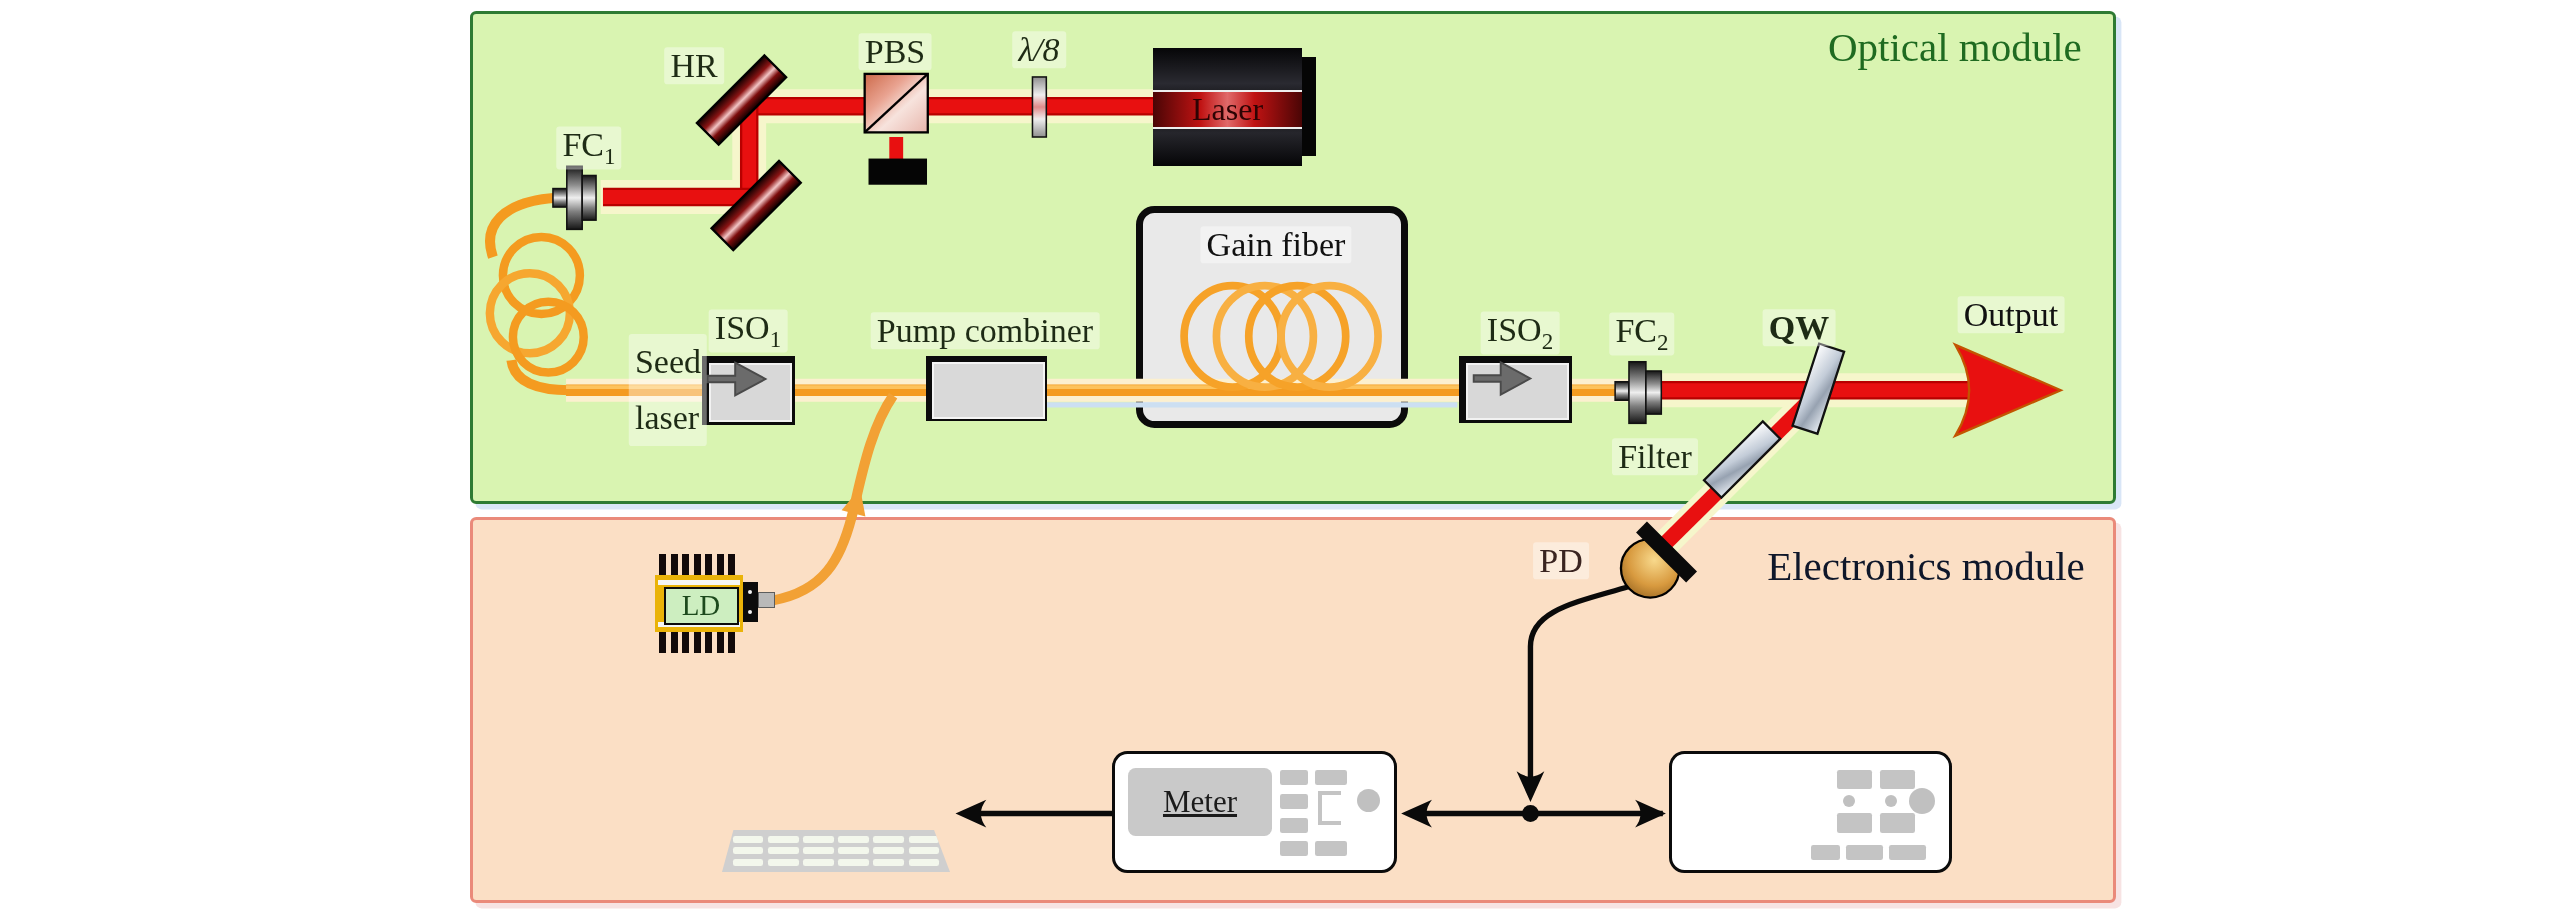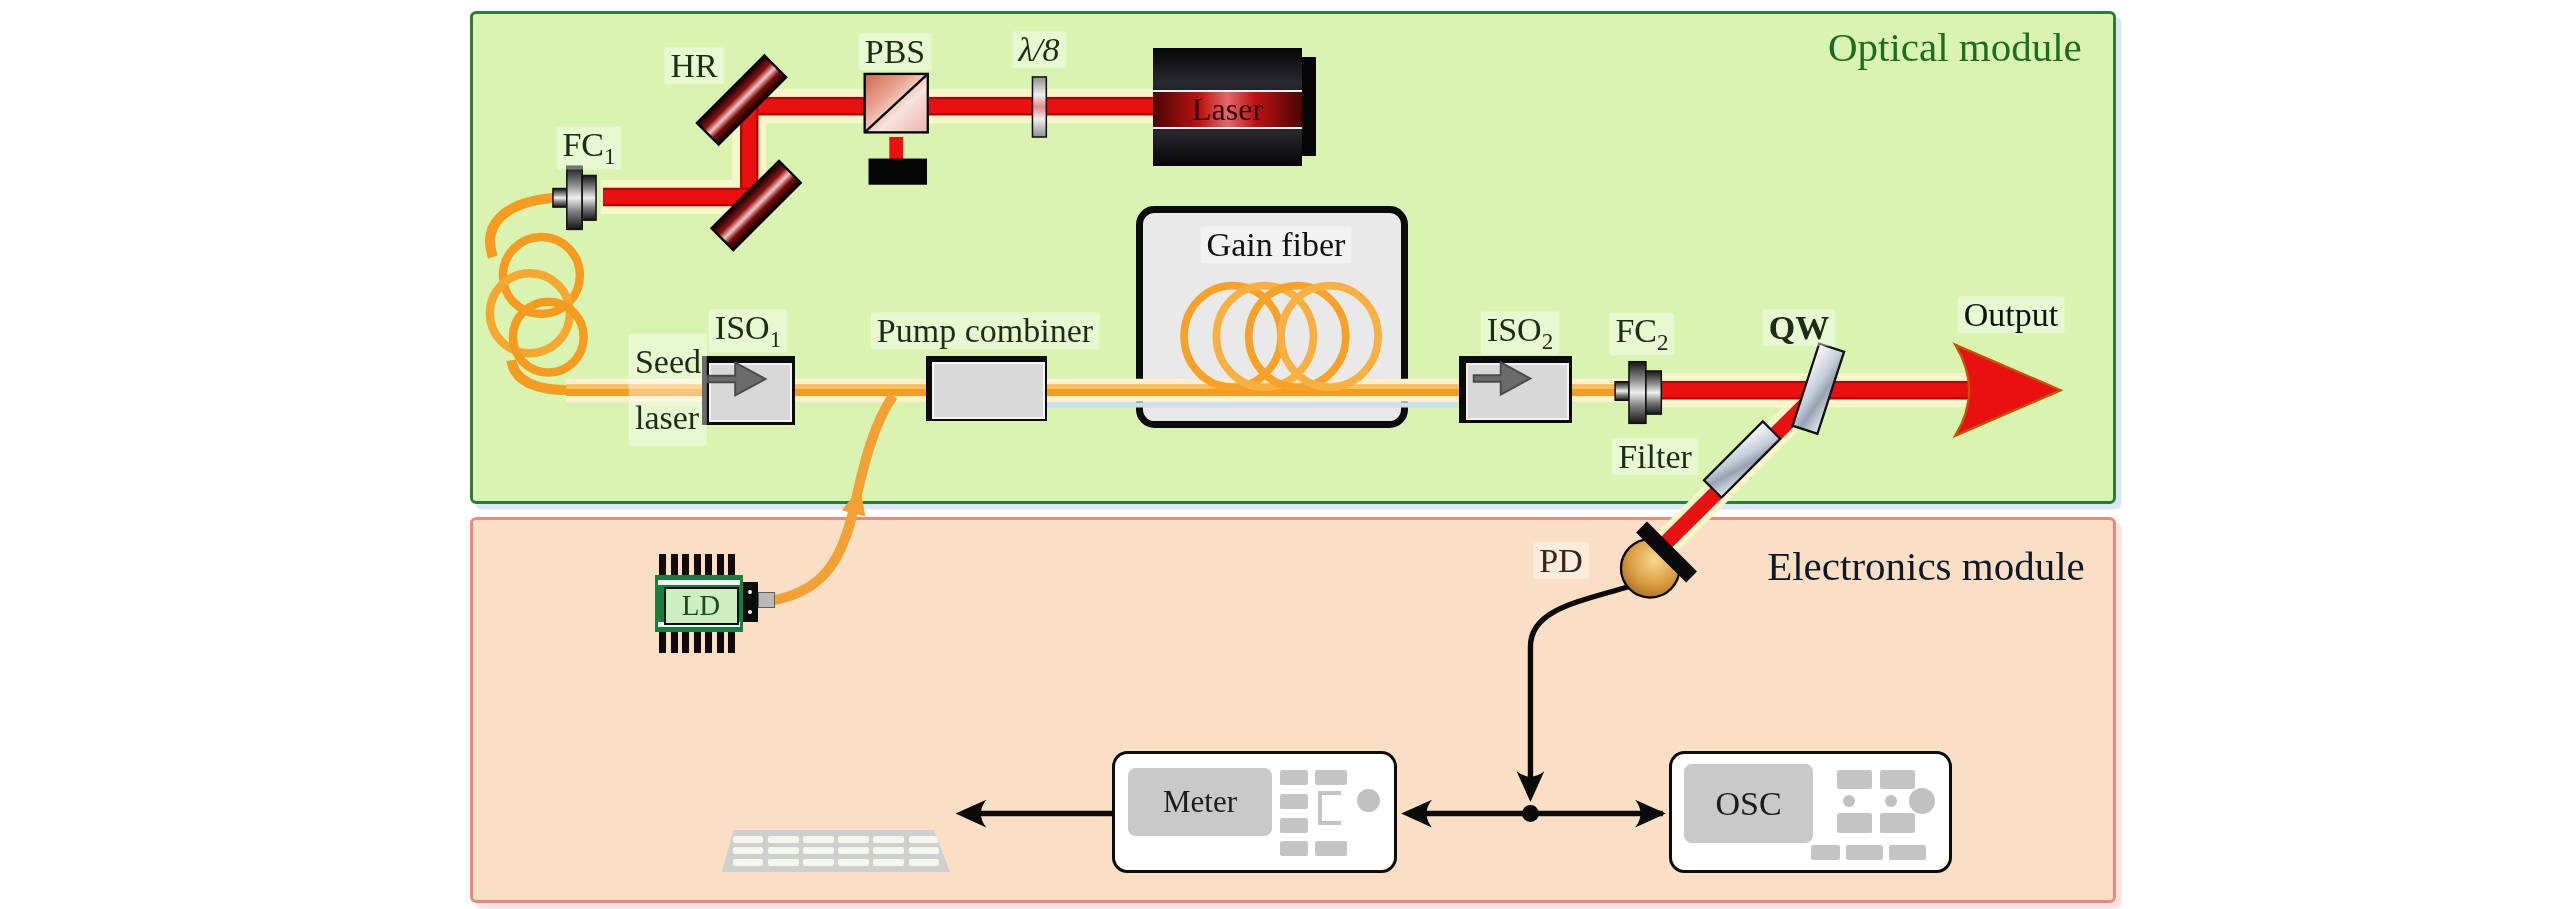--- a/index.html
+++ b/index.html
@@ -51,21 +51,21 @@
   .instrument{background:#ffffff;border:3.8px solid #0b0b0b;border-radius:15.4px;}
   #meter-box{left:1112px;top:751px;width:285px;height:122px;}
   #osc-box{left:1669px;top:751px;width:283px;height:122px;}
   .screen{position:absolute;background:#c9c9c9;border-radius:7.7px;display:flex;
     align-items:center;justify-content:center;}
   .screen .lbl{position:static;transform:none;background:none;color:#1b1b1b;}
   .widget{position:absolute;background:#c4c4c4;border-radius:2.3px;}
   .knob{position:absolute;background:#c0c0c0;border-radius:50%;}
   .bracket{position:absolute;border:4.6px solid #c4c4c4;border-right:none;background:none;}
   
-  #ld-chip{left:655px;top:575px;width:88px;height:57px;background:#15803d;}
+  #ld-chip{left:655px;top:575px;width:88px;height:57px;background:#eab308;}
   .pin{position:absolute;width:7px;height:21px;background:#120a0a;}
   #ld-stripe-t{position:absolute;left:3.1px;top:4.6px;width:82px;height:5.4px;background:#f5f5f5;}
   #ld-stripe-b{position:absolute;left:3.1px;bottom:4.6px;width:82px;height:5.4px;background:#f5f5f5;}
   #ld-panel{position:absolute;left:8.5px;top:11.5px;width:71px;height:34px;background:#cdeec0;
     border:2.3px solid #0c0c0c;display:flex;align-items:center;justify-content:center;}
   #ld-panel .lbl{position:static;transform:none;background:none;font-size:29px;color:#1d4a1d;padding:0;}
   #ld-conn{left:743px;top:582px;width:14.6px;height:40px;background:#0c0c0c;}
   .dot{position:absolute;width:4.6px;height:4.6px;border-radius:50%;background:#f2f2f2;left:4.6px;}
   #ld-stub{left:758px;top:592px;width:17px;height:16px;background:#b9b9b9;border:1.5px solid #5d5d5d;}
 </style>
@@ -261,35 +261,32 @@
         <div class="key"></div>
         <div class="key"></div>
         <div class="key"></div>
         <div class="key"></div>
         <div class="key"></div>
       </div>
   </div>
 
   <div class="comp instrument" id="meter-box"></div>
   <div class="comp screen" style="left:1128px;top:768px;width:144px;height:68px;">
-    <span class="lbl" style="font-size:31px;">Meter</span>
+    <span class="lbl" style="font-size:31px;text-decoration:underline;">Meter</span>
   </div>
   <div class="comp widget" style="left:1280px;top:770px;width:28px;height:15.4px;"></div>
   <div class="comp widget" style="left:1280px;top:794px;width:28px;height:15.4px;"></div>
   <div class="comp widget" style="left:1280px;top:818px;width:28px;height:15.4px;"></div>
   <div class="comp widget" style="left:1280px;top:841px;width:28px;height:15.4px;"></div>
   <div class="comp widget" style="left:1315px;top:770px;width:32px;height:15.4px;"></div>
   <div class="comp bracket" style="left:1318px;top:791px;width:23px;height:34px;"></div>
   <div class="comp widget" style="left:1315px;top:841px;width:32px;height:15.4px;"></div>
   <div class="comp knob" style="left:1357px;top:789px;width:23px;height:23px;"></div>
 
   <div class="comp instrument" id="osc-box"></div>
-  <div class="comp screen" style="left:1684px;top:764px;width:129px;height:79px;">
-    <span class="lbl" style="font-size:34px;">OSC</span>
-  </div>
   <div class="comp widget" style="left:1837px;top:770px;width:35px;height:18.5px;"></div>
   <div class="comp widget" style="left:1880px;top:770px;width:35px;height:18.5px;"></div>
   <div class="comp knob" style="left:1843px;top:795px;width:12.3px;height:12.3px;"></div>
   <div class="comp knob" style="left:1885px;top:795px;width:12.3px;height:12.3px;"></div>
   <div class="comp widget" style="left:1837px;top:813px;width:35px;height:20px;"></div>
   <div class="comp widget" style="left:1880px;top:813px;width:35px;height:20px;"></div>
   <div class="comp knob" style="left:1909px;top:788px;width:26px;height:26px;"></div>
   <div class="comp widget" style="left:1811px;top:845px;width:29px;height:15.4px;"></div>
   <div class="comp widget" style="left:1846px;top:845px;width:37px;height:15.4px;"></div>
   <div class="comp widget" style="left:1889px;top:845px;width:37px;height:15.4px;"></div>

